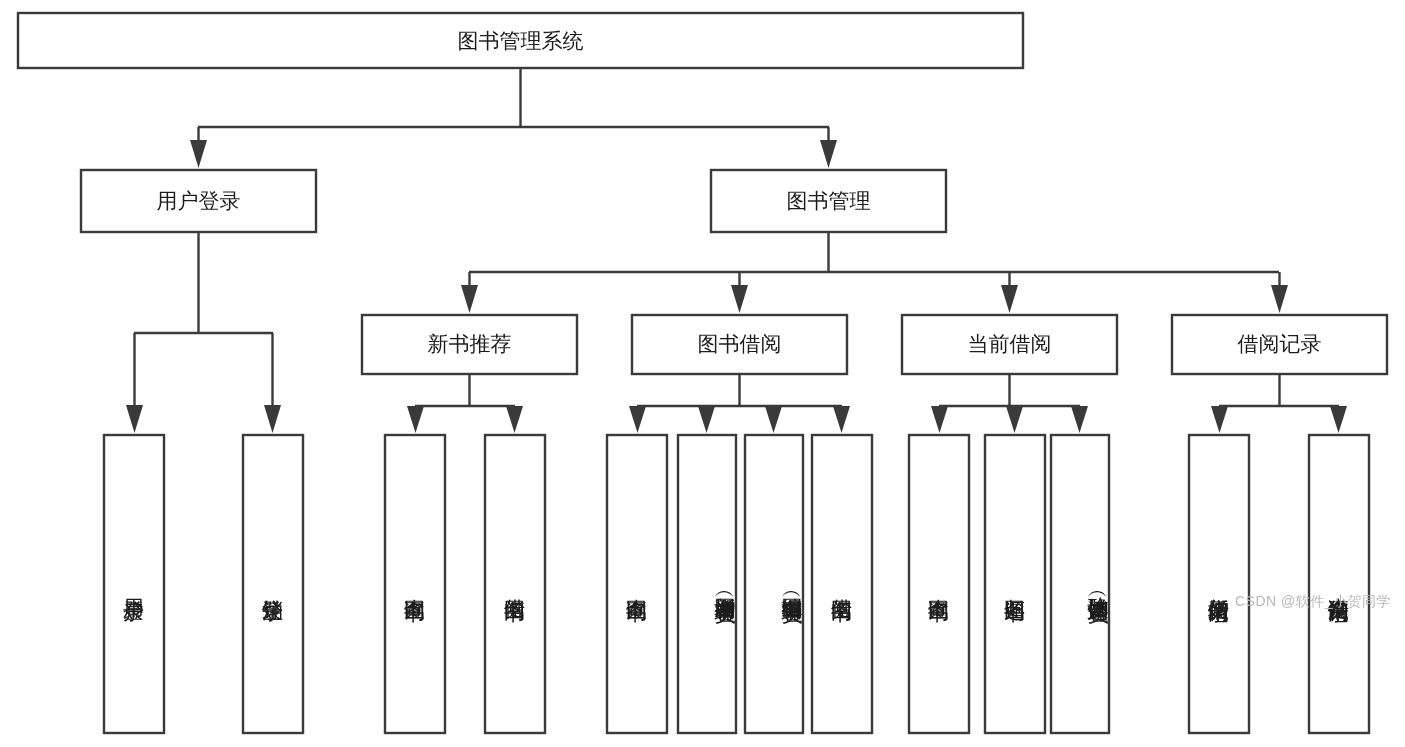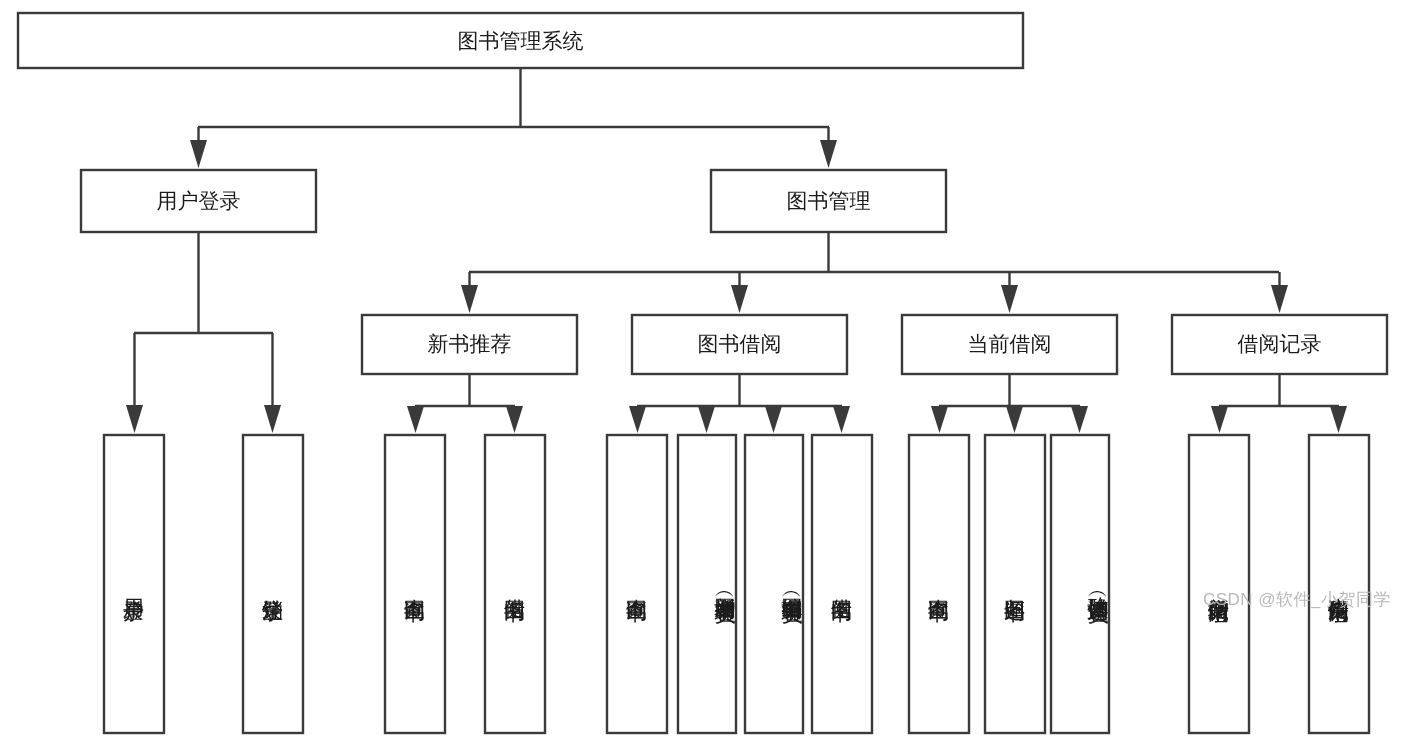--- a/index.html
+++ b/index.html
@@ -70,21 +70,21 @@
     display: flex;
     align-items: center;
     justify-content: center;
     pointer-events: none;
   }
   .watermark {
     position: absolute;
     right: 14px;
     bottom: 6px;
     font-family: "Liberation Sans", "DejaVu Sans", sans-serif;
-    font-size: 17px;
+    font-size: 14px;
     color: #b9b9b9;
     white-space: nowrap;
     letter-spacing: 0.5px;
   }
 </style>
 </head>
 <body>
 
 <div id="diagram-root">
 

